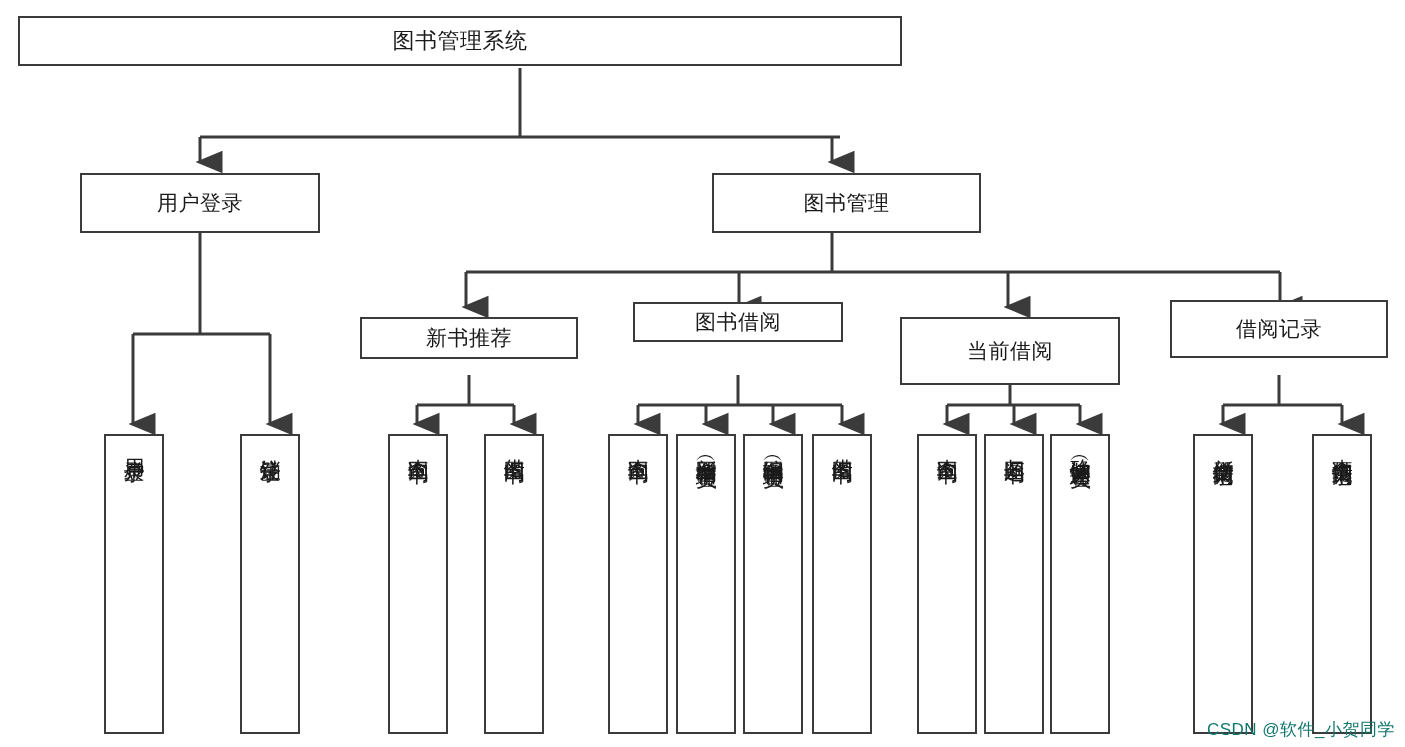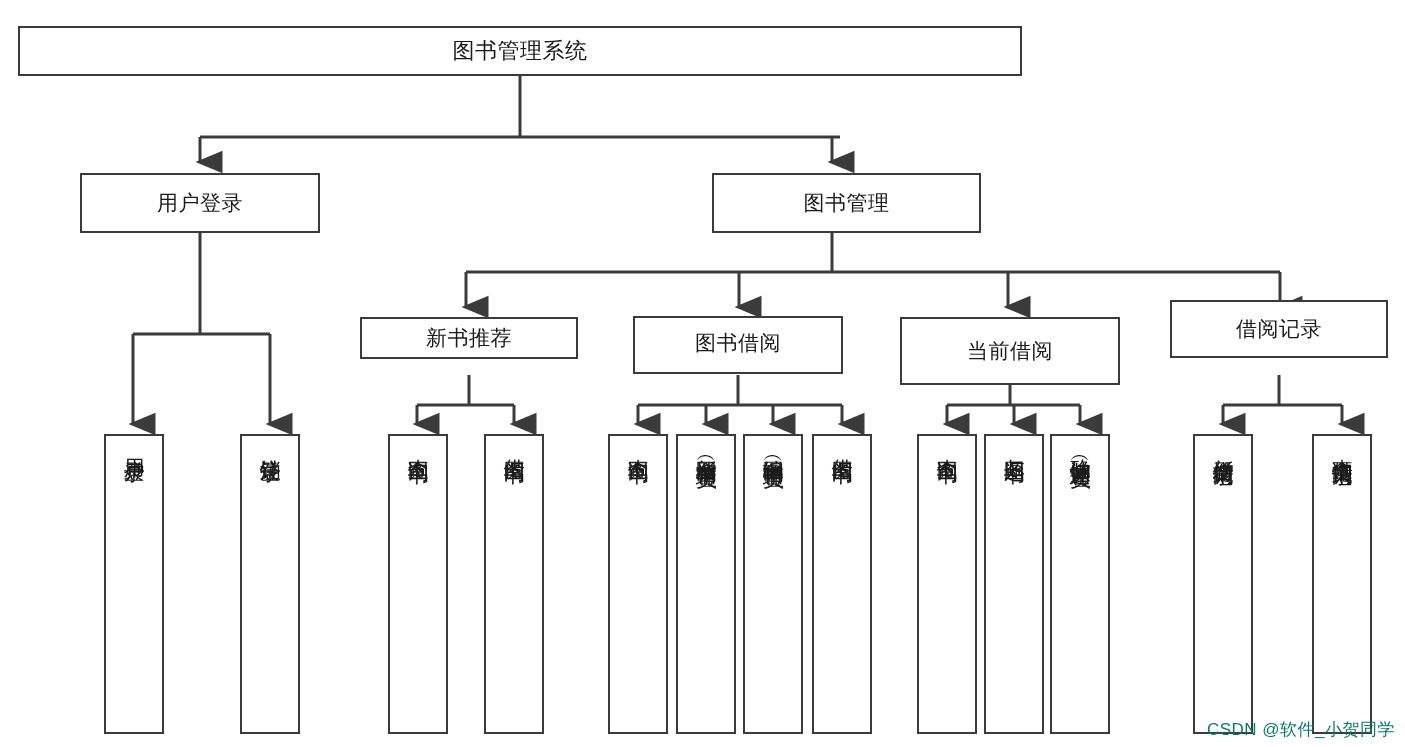--- a/index.html
+++ b/index.html
@@ -115,35 +115,35 @@
       <path d="M 1014 405 L 1014 424" marker-end="url(#arrow)"></path>
       <path d="M 1080 405 L 1080 424" marker-end="url(#arrow)"></path>
 
       <path d="M 1279 375 L 1279 405"></path>
       <path d="M 1223 405 L 1342 405"></path>
       <path d="M 1223 405 L 1223 424" marker-end="url(#arrow)"></path>
       <path d="M 1342 405 L 1342 424" marker-end="url(#arrow)"></path>
     </g>
   </svg>
 
-  <div class="node h-node root" style="left:18px; top:26px; width:1004px; height:50px;">
+  <div class="node h-node root" style="left:18px; top:16px; width:884px; height:50px;">
     <span class="node-label">图书管理系统</span>
   </div>
 
   <div class="node h-node" style="left:80px; top:173px; width:240px; height:60px;">
     <span class="node-label">用户登录</span>
   </div>
   <div class="node h-node" style="left:712px; top:173px; width:269px; height:60px;">
     <span class="node-label">图书管理</span>
   </div>
 
   <div class="node h-node" style="left:360px; top:317px; width:218px; height:42px;">
     <span class="node-label">新书推荐</span>
   </div>
-  <div class="node h-node" style="left:633px; top:316px; width:210px; height:58px;font-family:Liberation Mono, monospace;">
+  <div class="node h-node" style="left:633px; top:302px; width:210px; height:40px;">
     <span class="node-label">图书借阅</span>
   </div>
   <div class="node h-node" style="left:900px; top:317px; width:220px; height:68px;">
     <span class="node-label">当前借阅</span>
   </div>
   <div class="node h-node" style="left:1170px; top:300px; width:218px; height:58px;">
     <span class="node-label">借阅记录</span>
   </div>
 
   <div class="node v-node" style="left:104px; top:434px; width:60px; height:300px;">

